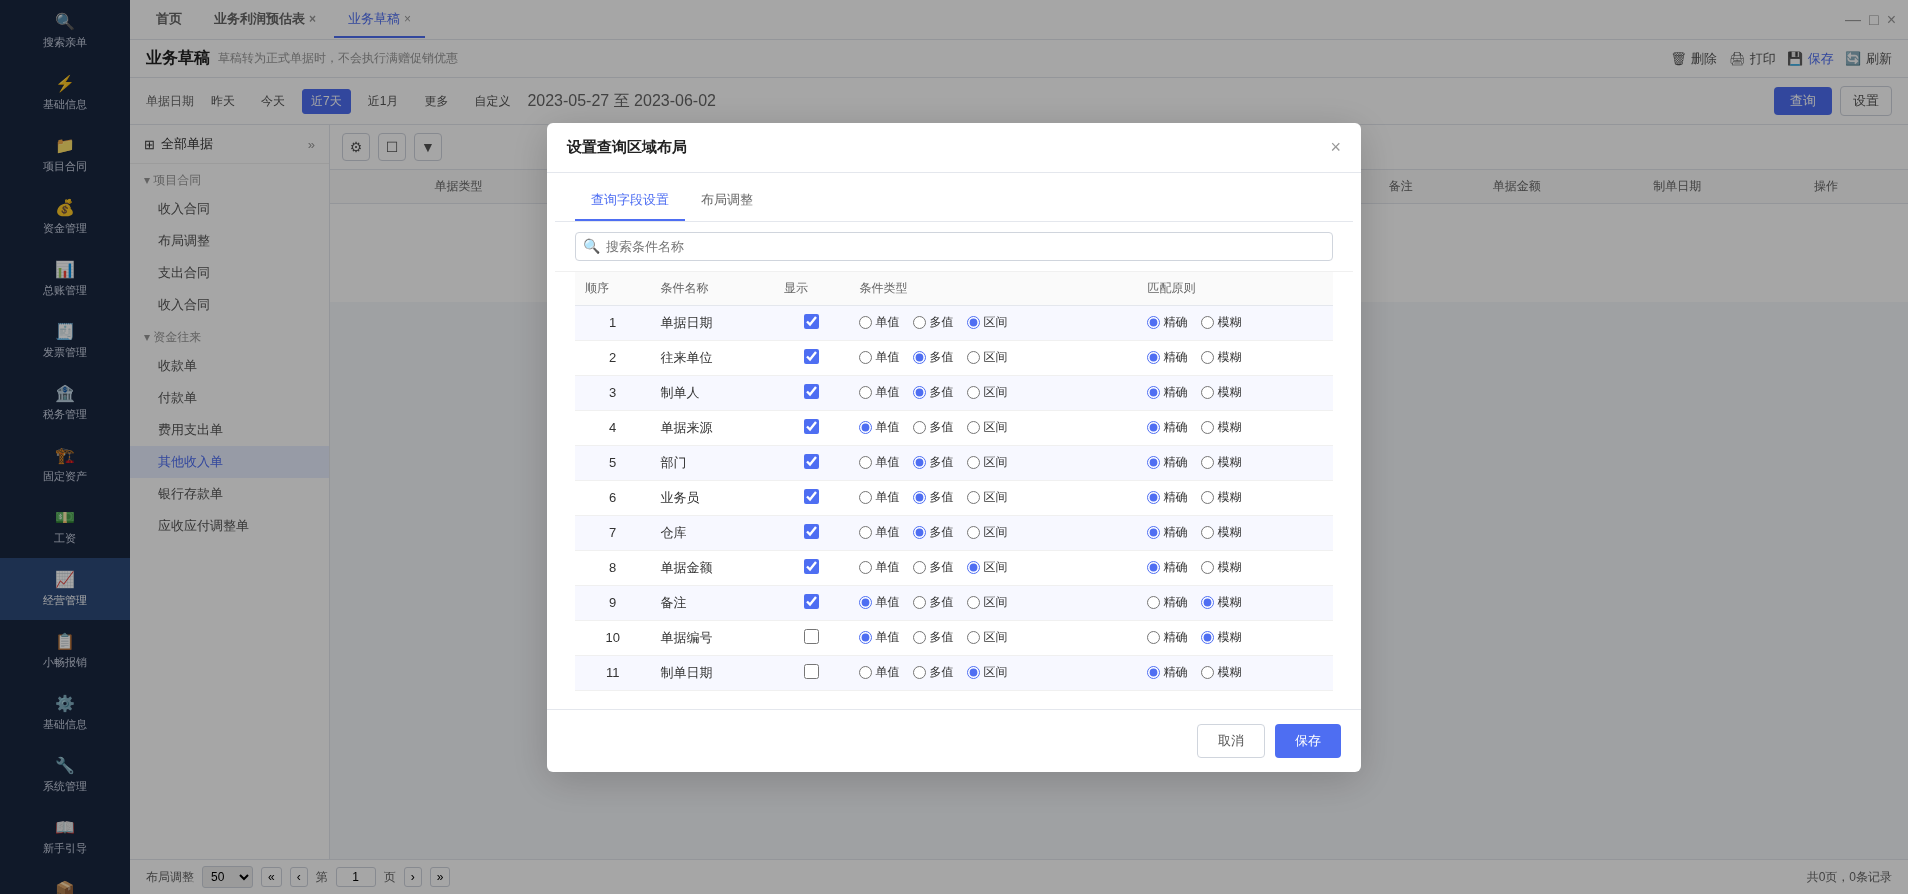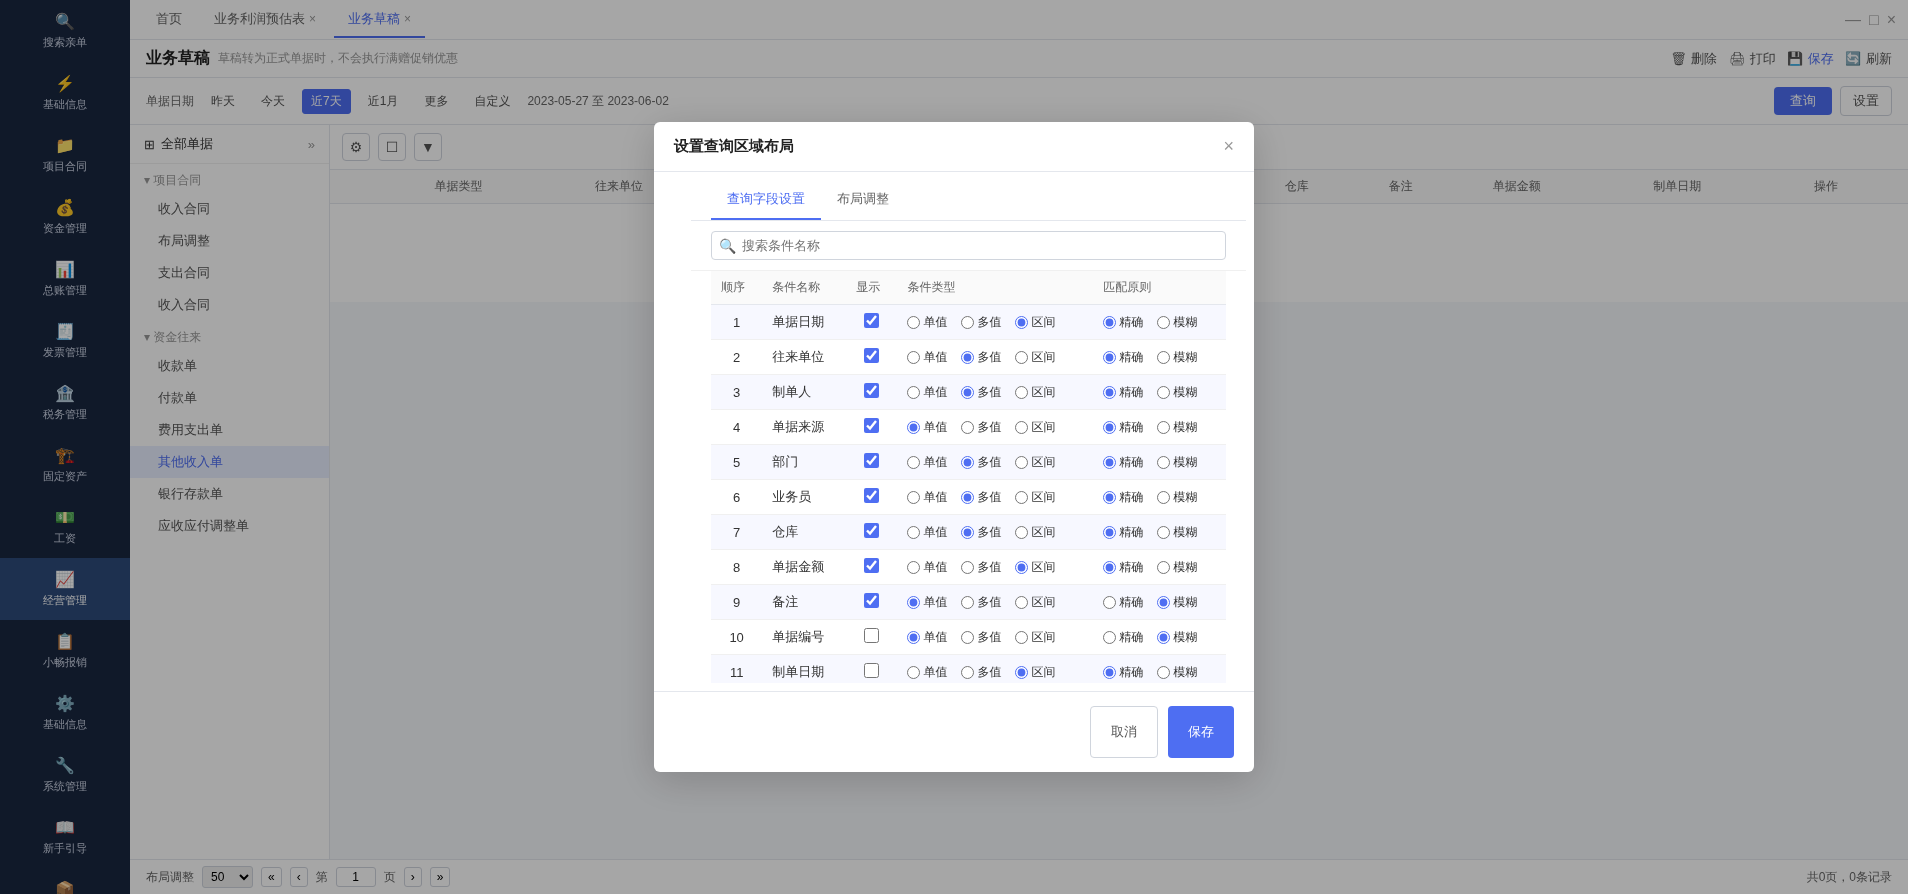--- a/index.html
+++ b/index.html
@@ -13,39 +13,39 @@
     .sidebar-item { display: flex; flex-direction: column; align-items: center; padding: 12px 8px; cursor: pointer; font-size: 12px; gap: 4px; }
     .sidebar-item.active { background: #2d4a7a; color: #fff; }
     .sidebar-icon { font-size: 16px; }
     .sidebar-label { font-size: 11px; text-align: center; }
 
     
     .main-content { flex: 1; display: flex; flex-direction: column; overflow: hidden; }
 
     
     .top-nav { background: #fff; border-bottom: 1px solid #e4e7ed; display: flex; align-items: center; padding: 0 12px; height: 40px; gap: 4px; }
-    .nav-tab { padding: 8px 14px; font-size: 13px; cursor: pointer; color: #666; border-bottom: 2px solid transparent; }
+    .nav-tab { padding: 8px 14px; font-size: 13px; cursor: pointer; color: #666; border-bottom: 2px solid transparent; font-weight: bold; }
     .nav-tab.active { color: #4e6ef2; border-bottom: 2px solid #4e6ef2; font-weight: 500; }
     .nav-tab-close { color: #999; margin-left: 4px; cursor: pointer; font-size: 12px; }
     .nav-close-btn { margin-left: auto; color: #999; cursor: pointer; font-size: 16px; display: flex; gap: 8px; }
 
     
     .page-header { background: #fff; padding: 8px 16px; border-bottom: 1px solid #e4e7ed; display: flex; align-items: center; gap: 8px; }
     .page-title { font-size: 16px; font-weight: 600; color: #222; }
     .page-subtitle { font-size: 12px; color: #999; }
     .header-actions { margin-left: auto; display: flex; gap: 12px; align-items: center; }
     .header-btn { display: flex; align-items: center; gap: 4px; font-size: 13px; cursor: pointer; color: #555; }
     .header-btn.primary { color: #4e6ef2; }
 
     
     .filter-bar { background: #fff; padding: 8px 16px; border-bottom: 1px solid #e4e7ed; display: flex; align-items: center; gap: 8px; flex-wrap: wrap; }
     .filter-label { font-size: 12px; color: #666; }
     .filter-btn { padding: 3px 8px; font-size: 12px; cursor: pointer; color: #555; border: 1px solid transparent; border-radius: 3px; }
     .filter-btn.active { background: #4e6ef2; color: #fff; border-color: #4e6ef2; }
-    .filter-date { font-size: 12px; color: #666; }
+    .filter-date { font-size: 16px; color: #666; }
     .search-btn { margin-left: auto; background: #4e6ef2; color: #fff; border: none; padding: 5px 16px; border-radius: 4px; cursor: pointer; font-size: 13px; }
     .setting-btn { border: 1px solid #d0d5dd; background: #fff; color: #555; padding: 5px 12px; border-radius: 4px; cursor: pointer; font-size: 13px; }
 
     
     .content-area { display: flex; flex: 1; overflow: hidden; }
 
     
     .left-panel { width: 200px; background: #fff; border-right: 1px solid #e4e7ed; overflow-y: auto; flex-shrink: 0; }
     .left-panel-header { padding: 10px 14px; font-size: 13px; font-weight: 500; display: flex; align-items: center; gap: 6px; border-bottom: 1px solid #f0f0f0; }
     .left-panel-header .collapse-icon { margin-left: auto; cursor: pointer; color: #999; }
@@ -67,25 +67,25 @@
     
     .bottom-bar { background: #fff; border-top: 1px solid #e4e7ed; padding: 6px 16px; display: flex; align-items: center; gap: 8px; font-size: 12px; color: #666; }
     .bottom-bar select { border: 1px solid #d0d5dd; border-radius: 3px; padding: 2px 4px; font-size: 12px; }
     .pagination-btn { padding: 2px 6px; border: 1px solid #d0d5dd; background: #fff; cursor: pointer; border-radius: 3px; font-size: 12px; }
     .bottom-bar input { width: 40px; border: 1px solid #d0d5dd; border-radius: 3px; padding: 2px 4px; text-align: center; font-size: 12px; }
 
     
     .overlay { position: fixed; top: 0; left: 0; width: 100%; height: 100%; background: rgba(0,0,0,0.35); z-index: 100; display: flex; align-items: center; justify-content: center; }
 
     
-    .dialog { background: #fff; border-radius: 6px; width: 600px; max-height: 650px; display: flex; flex-direction: column; box-shadow: 0 8px 40px rgba(0,0,0,0.18); }
+    .dialog { background: #fff; border-radius: 6px; width: 814px; max-height: 650px; display: flex; flex-direction: column; box-shadow: 0 8px 40px rgba(0,0,0,0.18); }
     .dialog-header { padding: 14px 20px; border-bottom: 1px solid #e4e7ed; display: flex; align-items: center; justify-content: space-between; }
     .dialog-title { font-size: 15px; font-weight: 600; color: #222; }
     .dialog-close { cursor: pointer; color: #999; font-size: 18px; }
-    .dialog-body { flex: 1; overflow: hidden; display: flex; flex-direction: column; padding: 8px; margin-left: 29px; }
+    .dialog-body { flex: 1; overflow: hidden; display: flex; flex-direction: column; padding: 8px; }
     .dialog-tabs { display: flex; border-bottom: 1px solid #e4e7ed; padding: 0 20px; gap: 0; }
     .dialog-tab { padding: 10px 16px; font-size: 13px; cursor: pointer; color: #666; border-bottom: 2px solid transparent; }
     .dialog-tab.active { color: #4e6ef2; border-bottom: 2px solid #4e6ef2; font-weight: 500; }
     .dialog-search { padding: 10px 20px; border-bottom: 1px solid #f0f0f0; }
     .dialog-search-input { width: 100%; border: 1px solid #d0d5dd; border-radius: 4px; padding: 6px 10px 6px 30px; font-size: 13px; outline: none; }
     .search-wrap { position: relative; }
     .search-wrap .s-icon { position: absolute; left: 8px; top: 50%; transform: translateY(-50%); color: #aaa; font-size: 14px; }
 
     
     .dialog-table-wrap { flex: 1; overflow-y: auto; padding: 0 20px 10px; }
@@ -96,21 +96,21 @@
     .settings-table tbody tr:nth-child(even) { background: #fff; }
     .settings-table td { padding: 8px 10px; font-size: 13px; vertical-align: middle; }
 
     .radio-group { display: flex; align-items: center; gap: 14px; }
     .radio-label { display: flex; align-items: center; gap: 3px; font-size: 12px; cursor: pointer; }
     .radio-input { accent-color: #4e6ef2; cursor: pointer; }
     .checkbox-input { accent-color: #4e6ef2; cursor: pointer; width: 15px; height: 15px; }
 
     
     .dialog-footer { padding: 14px 20px; border-top: 1px solid #e4e7ed; display: flex; justify-content: flex-end; gap: 10px; }
-    .btn-cancel { padding: 16px 20px; border: 1px solid #d0d5dd; background: #fff; border-radius: 4px; cursor: pointer; font-size: 13px; color: #555; }
+    .btn-cancel { padding: 7px 20px; border: 1px solid #d0d5dd; background: #fff; border-radius: 4px; cursor: pointer; font-size: 13px; color: #555; }
     .btn-save { padding: 7px 20px; background: #4e6ef2; color: #fff; border: none; border-radius: 4px; cursor: pointer; font-size: 13px; }
 
     
     ::-webkit-scrollbar { width: 6px; height: 6px; }
     ::-webkit-scrollbar-track { background: #f1f1f1; }
     ::-webkit-scrollbar-thumb { background: #ccc; border-radius: 3px; }
   </style>
 </head>
 <body>
 

